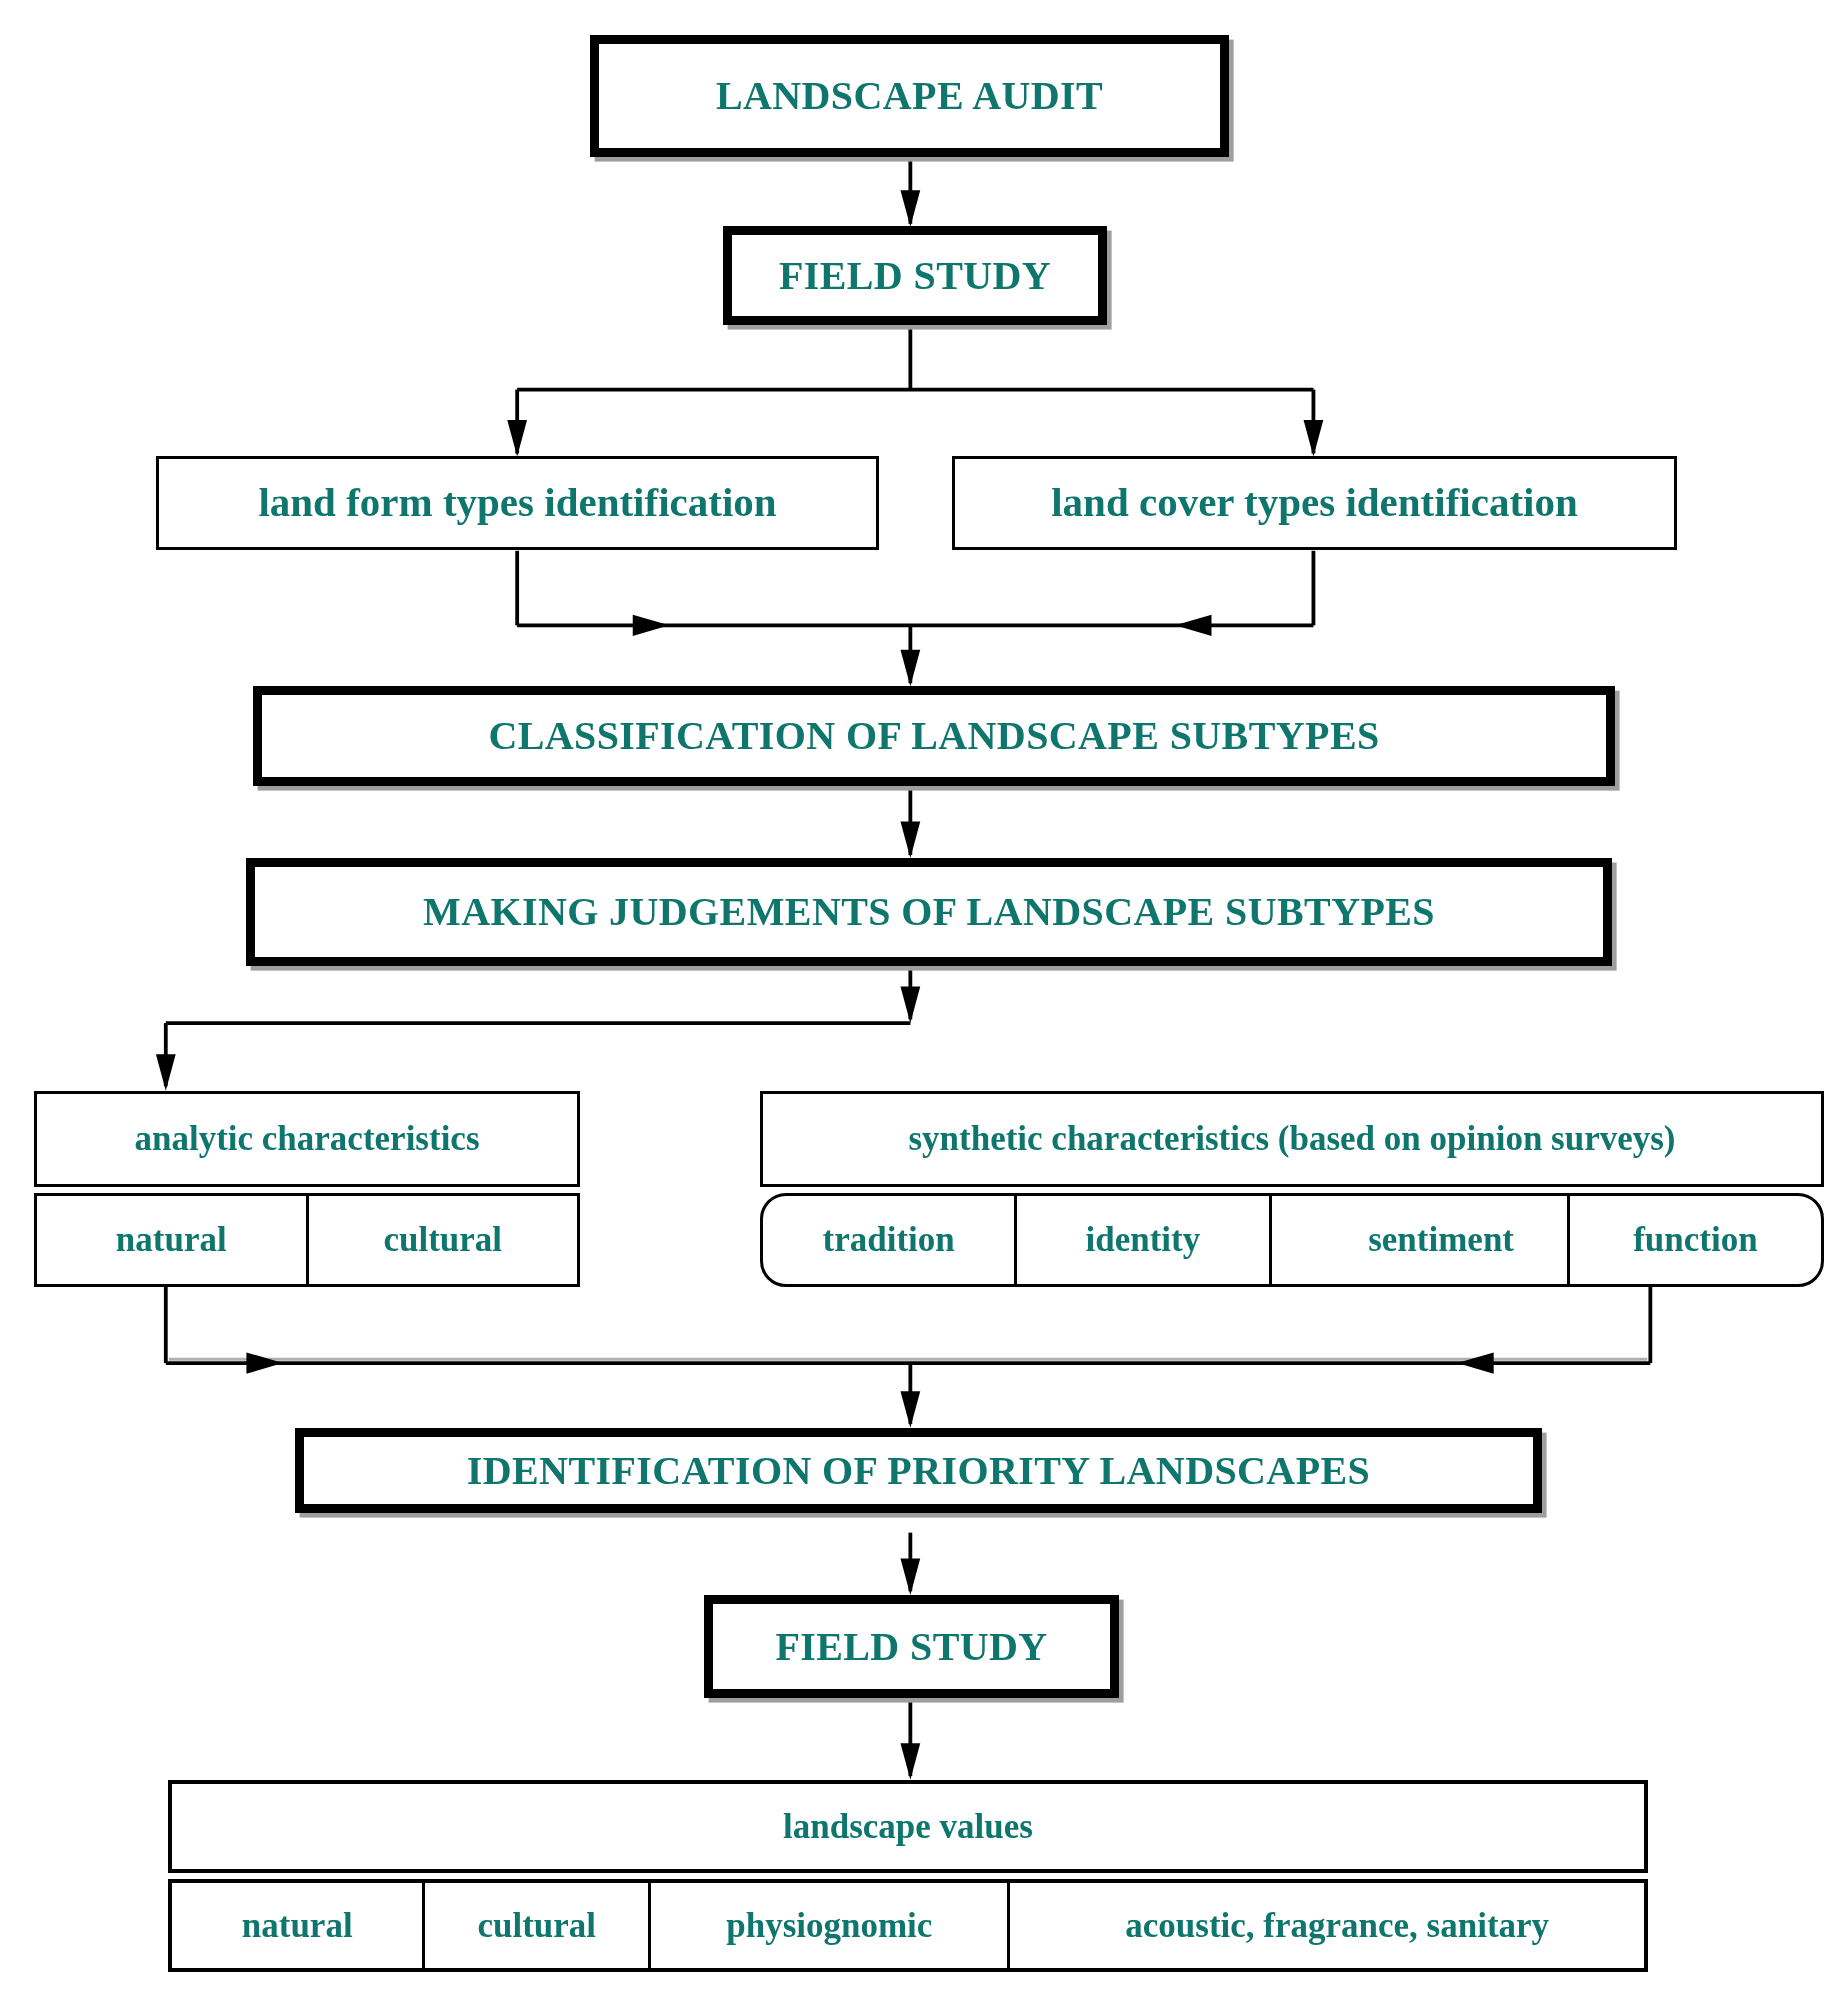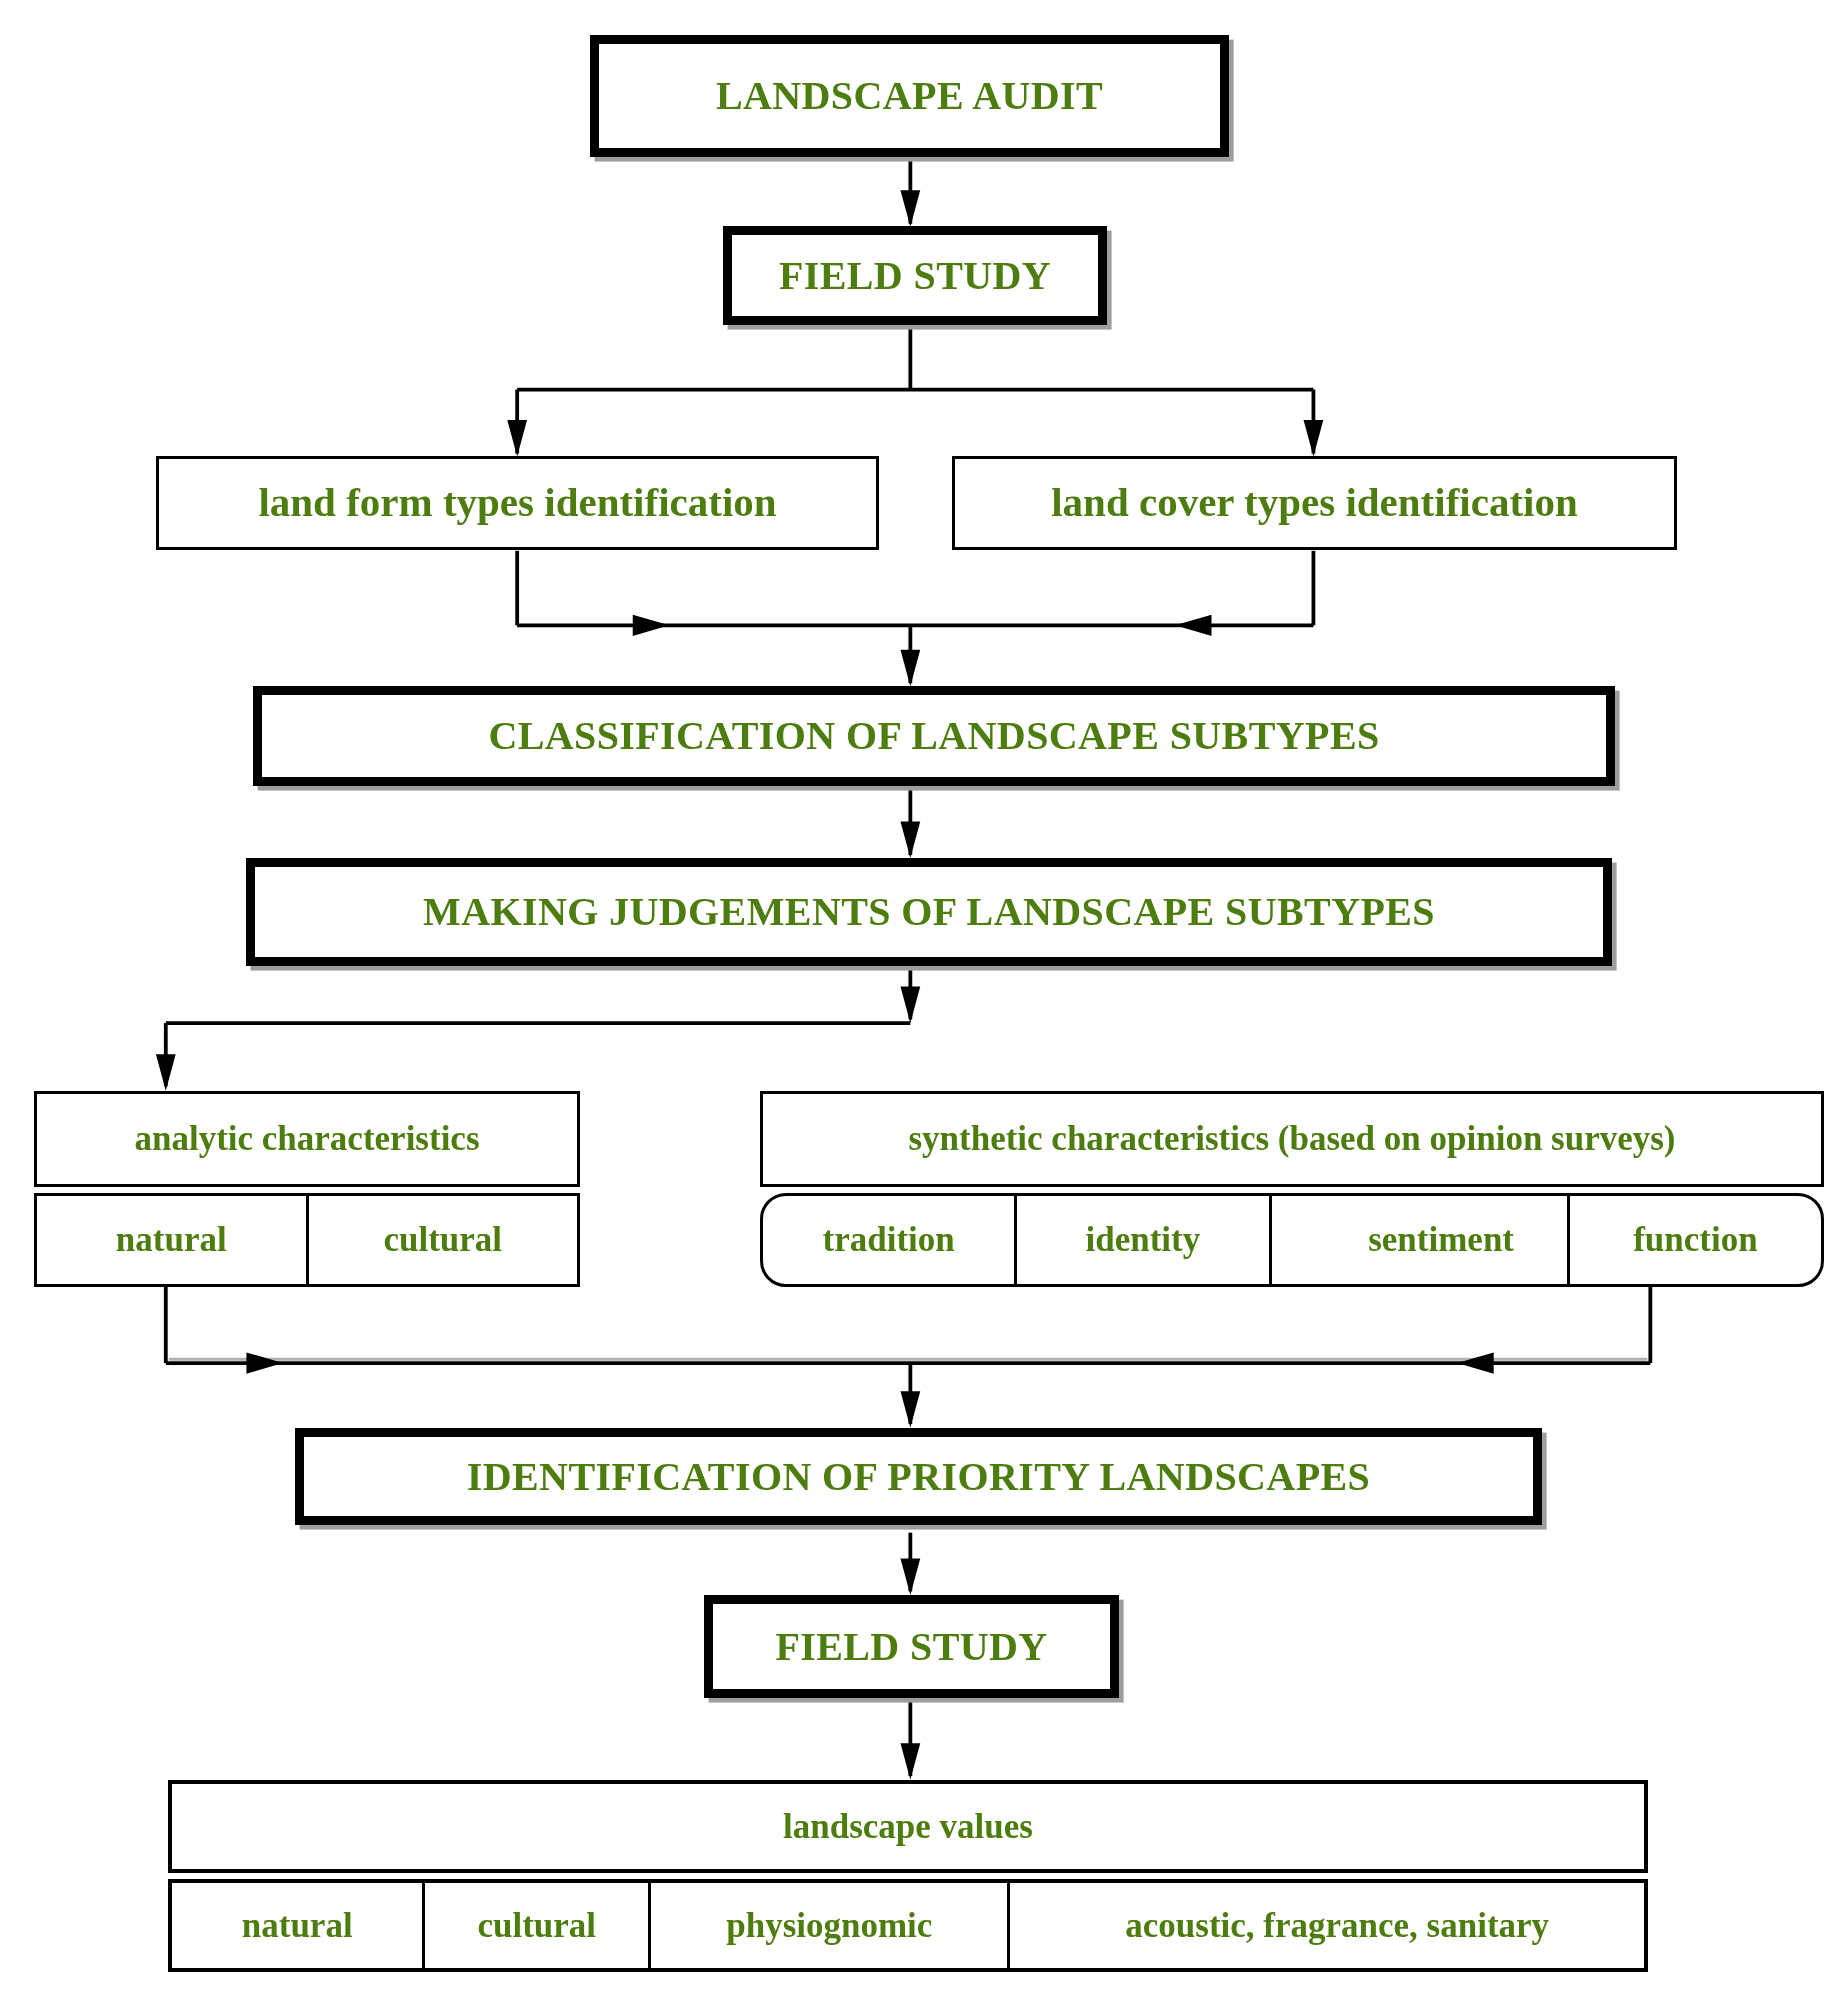--- a/index.html
+++ b/index.html
@@ -6,21 +6,21 @@
     margin: 0;
     padding: 0;
     background: #ffffff;
   }
   .canvas {
     position: relative;
     width: 1842px;
     height: 2015px;
     background: #ffffff;
     font-family: "Liberation Serif", "DejaVu Serif", serif;
-    color: #4d7c0f;
+    color: #0f766e;
   }
   .wires {
     position: absolute;
     left: 0;
     top: 0;
     width: 1842px;
     height: 2015px;
   }
   .box {
     position: absolute;
@@ -199,21 +199,21 @@
       </div>
       <div class="cell" style="flex:1;margin-left:44px;">
         <span>sentiment</span>
       </div>
       <div class="cell" style="flex:1;">
         <span>function</span>
       </div>
     </div>
   </div>
 
-  <div class="box major" style="left:295px; top:1428px; width:1247px; height:97px;">
+  <div class="box major" style="left:295px; top:1428px; width:1247px; height:85px;">
     <span>IDENTIFICATION OF PRIORITY LANDSCAPES</span>
   </div>
 
   <div class="box major" style="left:704px; top:1595px; width:415px; height:103px;">
     <span>FIELD STUDY</span>
   </div>
 
   <div class="tbl" style="left:168px; top:1780px; width:1480px;">
     <div class="tbl-header" style="height:93px; border-width:4.6px;">
       <span>landscape values</span>

